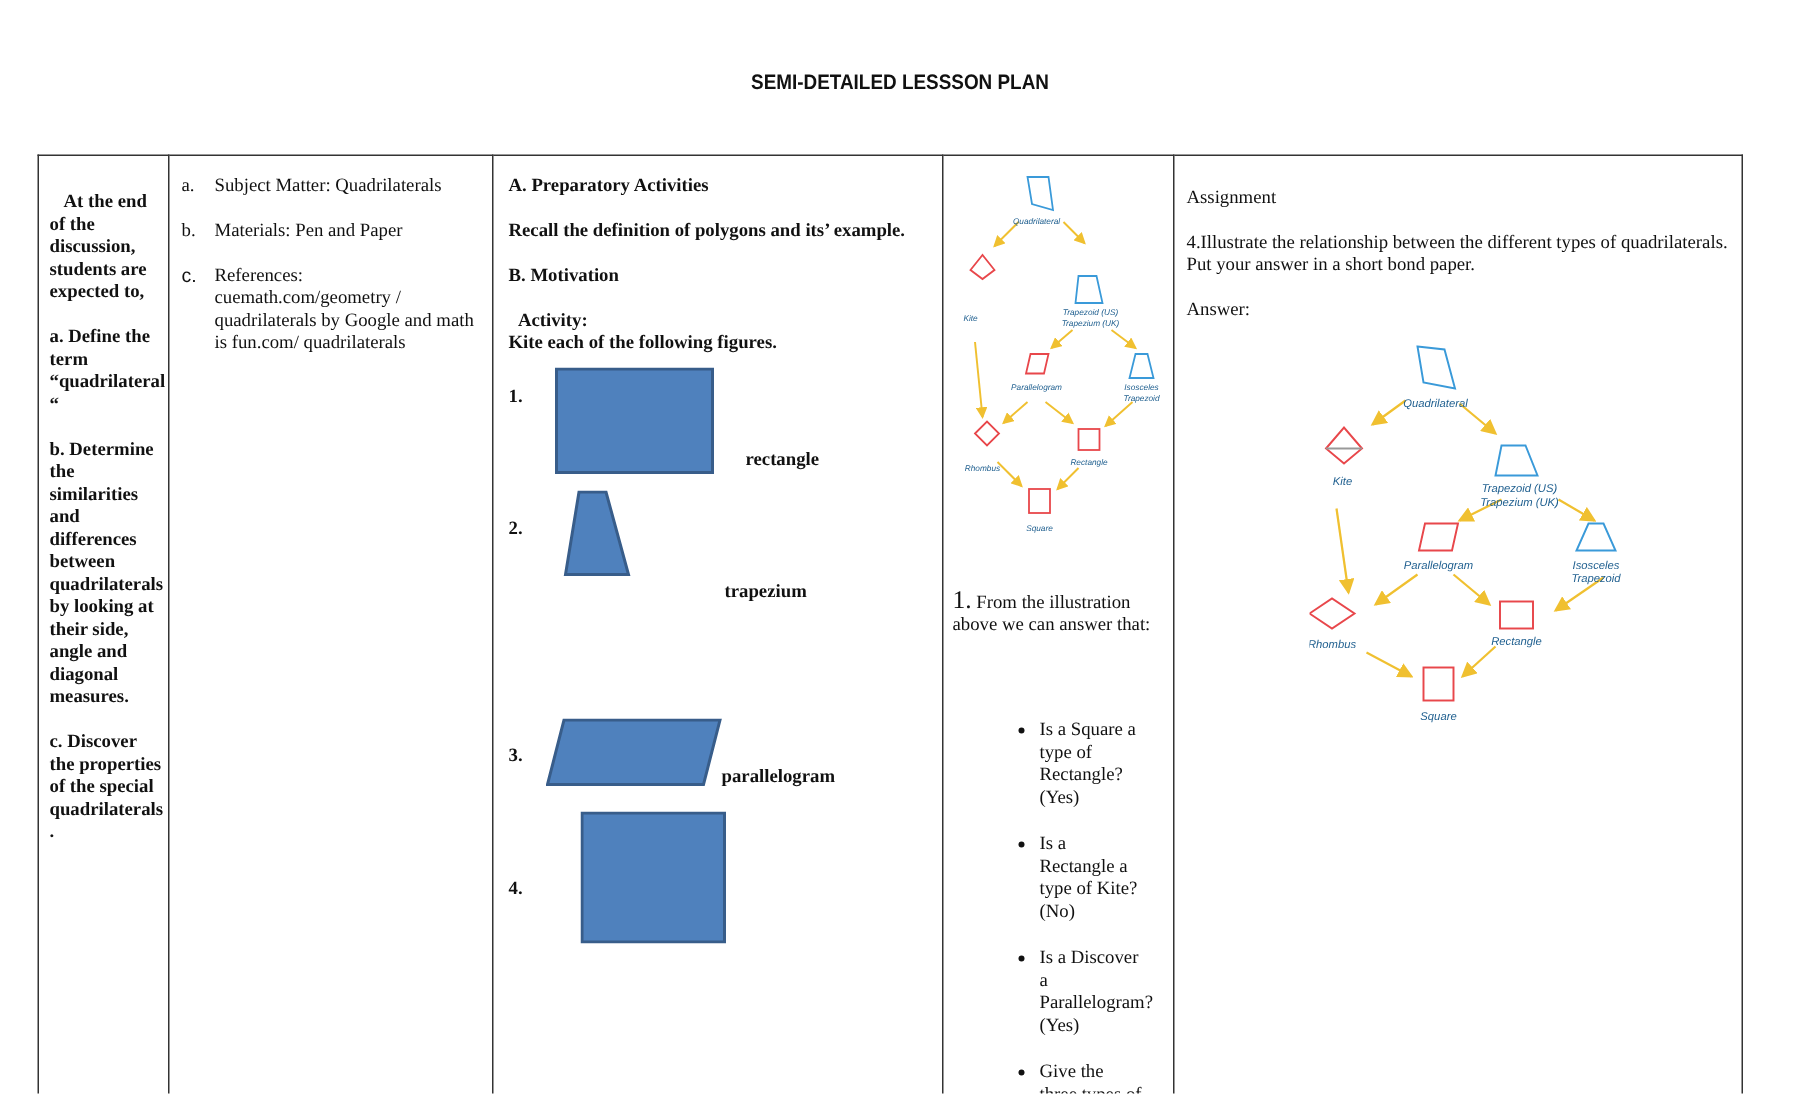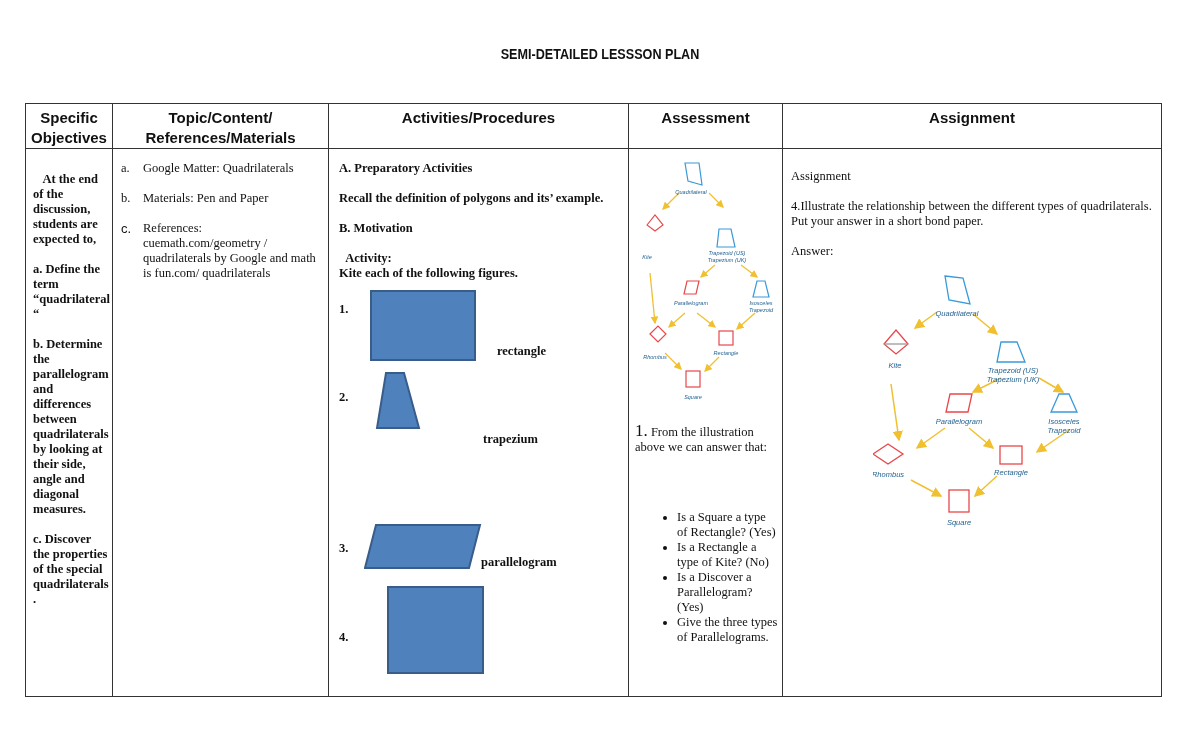--- a/index.html
+++ b/index.html
@@ -17,65 +17,58 @@
   .topic .row .mk { width:22px; flex:none; }
   .topic .row .mk.sans { font-family:"Liberation Sans", sans-serif; font-size:13px; }
   .act { padding:12px 6px 0 10px;font-weight:bold; }
   .act p { margin:0 0 15px 0; }
   .shape-area { position:relative; height:400px; }
   .num { position:absolute; left:0; }
   .fig { position:absolute; }
   .lbl { position:absolute; }
   .assess { padding:0 4px 0 6px; }
   .assess .diagram { height:268px; position:relative; }
-  .assess .q1 { margin-top:6px; }
+  .assess .q1 { margin-top:20px; }
   .assess .q1 .big { font-size:17px; }
   .assess ul { margin:55px 0 0 0; padding-left:42px; }
-  .assess li { margin:0; }
+  .assess li { margin:16px; }
   .assign { padding:20px 6px 0 8px; }
   .assign p { margin:0 0 15px 0; }
   .assign .diagram { position:relative; height:260px; margin-top:-4px; }
 </style>
 </head>
 <body>
 
 <div class="doc-title">SEMI-DETAILED LESSSON PLAN</div>
 
 <table class="plan">
   <colgroup>
     <col class="c1">
       <col class="c2">
       <col class="c3">
       <col class="c4">
       <col class="c5">
   </colgroup>
   <tbody>
-      <tr>
-    <th><span>Specific</span><br><span>Objectives</span></th>
-    <th><span>Topic/Content/</span><br><span>References/Materials</span></th>
-    <th><span>Activities/Procedures</span></th>
-    <th><span>Assessment</span></th>
-    <th><span>Assignment</span></th>
-  </tr>
   <tr>
 
     <td>
       <div class="obj">
         <p>&nbsp;&nbsp;&nbsp;At the end of the discussion, students are expected to,</p>
         <p>a. Define the term “quadrilateral “</p>
-        <p>b. Determine the parallelogram and differences between quadrilaterals by looking at their side, angle and diagonal measures.</p>
+        <p>b. Determine the similarities and differences between quadrilaterals by looking at their side, angle and diagonal measures.</p>
         <p>c. Discover the properties of the special quadrilaterals .</p>
       </div>
     </td>
 
     <td>
       <div class="topic">
         <div class="row">
           <span class="mk">a.</span>
-          <span>Google Matter: Quadrilaterals</span>
+          <span>Subject Matter: Quadrilaterals</span>
         </div>
         <div class="row">
           <span class="mk">b.</span>
           <span>Materials:  Pen and Paper</span>
         </div>
         <div class="row">
           <span class="mk sans">c.</span>
           <span> References: cuemath.com/geometry / quadrilaterals by Google and math is fun.com/ quadrilaterals</span>
         </div>
       </div>

